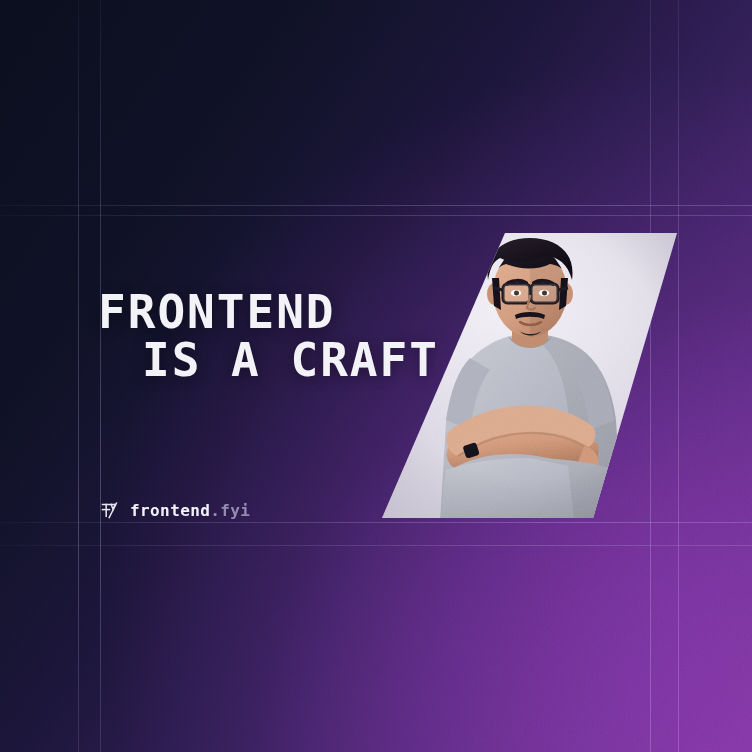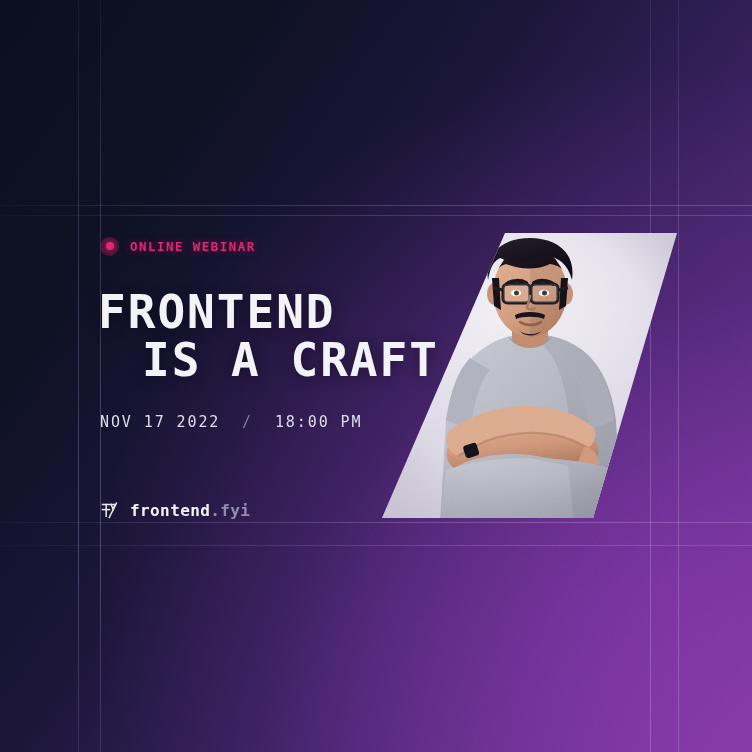--- a/index.html
+++ b/index.html
@@ -279,28 +279,23 @@
           <stop offset="60%" stop-color="#000" stop-opacity="0"></stop>
           <stop offset="100%" stop-color="#3b2a55" stop-opacity="0.14"></stop>
         </radialGradient>
       </defs>
       <rect width="304" height="292" fill="url(#vg)"></rect>
     </svg>
   </div>
 
   <div id="content">
 
-    <div id="badge">
-      <span id="badge-dot"></span>
-      <span id="badge-label">ONLINE WEBINAR</span>
-    </div>
 
     <h1 id="headline"><span class="l1">FRONTEND</span><span class="l2">IS A CRAFT</span></h1>
 
-    <div id="dateline"><span>NOV 17 2022</span><span class="sep">  /  </span><span>18:00 PM</span></div>
 
     <div id="logo">
       <svg id="logo-mark" width="19" height="19" viewBox="0 0 19 19">
         <g stroke="#e8e6f0" stroke-width="1.5" fill="none" stroke-linecap="square">
           <path d="M2.5 3.5 L14 3.5"></path>
           <path d="M2.5 8.6 L9.5 8.6"></path>
           <path d="M6.2 3.5 L6.2 15.2"></path>
           <path d="M16.4 2.2 L9.2 16.6"></path>
           <path d="M11.2 3.5 L13.1 8.4 L15.0 3.5"></path>
         </g>

